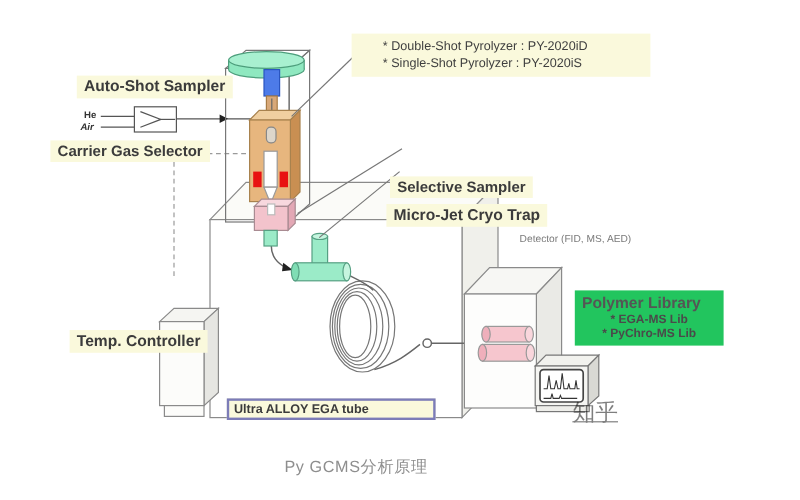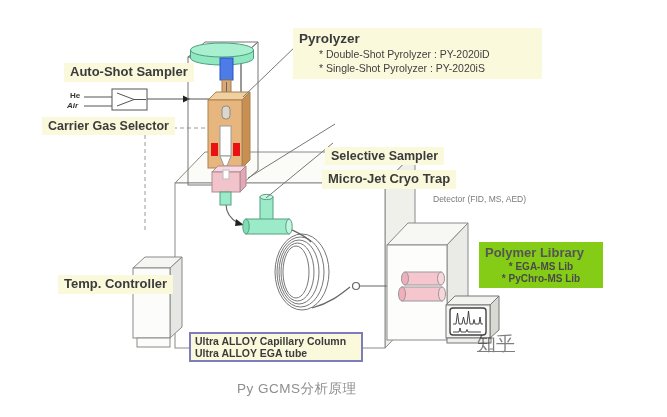--- a/index.html
+++ b/index.html
@@ -11,21 +11,21 @@
   .plain{position:absolute;background:transparent;white-space:nowrap;}
   .lbl-auto{left:64px;top:20px;font-size:13px;}
   .lbl-carrier{left:42px;top:74px;font-size:12.5px;}
   .blk-pyro{position:absolute;left:293px;top:28px;width:237px;background:#FAF9DC;padding:3px 6px 5px 6px;}
   .blk-pyro .title{font-size:13.5px;font-weight:bold;color:#3b3b3b;}
   .blk-pyro .item{font-size:10.5px;font-weight:400;color:#3f3f3f;padding-left:20px;margin-top:2px;}
   .lbl-selective{left:325px;top:104px;font-size:12.5px;}
   .lbl-microjet{left:322px;top:127px;font-size:13px;}
   .lbl-temp{left:58px;top:232px;font-size:13px;}
   .txt-detector{left:433px;top:194px;font-size:8.5px;color:#7a7a7a;}
-  .blk-polymer{position:absolute;left:479px;top:242px;width:112px;background:#84cc16;padding:3px 6px 4px 6px;}
+  .blk-polymer{position:absolute;left:479px;top:242px;width:112px;background:#22c55e;padding:3px 6px 4px 6px;}
   .blk-polymer .title{font-size:13px;font-weight:bold;color:#555;}
   .blk-polymer .item{font-size:10px;font-weight:600;color:#4a4a4a;margin-top:1px;text-align:center;}
   .blk-column{position:absolute;left:189px;top:332px;width:162px;background:#FAF9DC;
               border:2px solid #7C7CB8;padding:1px 4px;}
   .blk-column .line{font-size:10.5px;font-weight:bold;color:#3b3b3b;white-space:nowrap;}
   .txt-he{left:70px;top:91px;font-size:8px;font-weight:bold;color:#333;}
   .txt-air{left:67px;top:101px;font-size:8px;font-weight:bold;color:#333;font-style:italic;}
   .txt-caption{left:237px;top:380px;font-size:13.5px;color:#8E8E8E;letter-spacing:.5px;}
   .txt-watermark{left:477px;top:331px;font-size:19px;color:#000000;opacity:.5;text-decoration:underline;}
 </style>
@@ -165,36 +165,34 @@
       <line x1="333" y1="143" x2="266" y2="198"></line>
     </g>
   </svg>
 
   <div class="lbl lbl-auto">Auto-Shot Sampler</div>
   <div class="lbl lbl-carrier">Carrier Gas Selector</div>
   <div class="plain txt-he">He</div>
   <div class="plain txt-air">Air</div>
 
   <div class="blk-pyro">
-    <div class="title">Pyrolyzer</div>
     <div class="item">* Double-Shot Pyrolyzer : PY-2020iD</div>
     <div class="item">* Single-Shot Pyrolyzer  : PY-2020iS</div>
   </div>
 
   <div class="lbl lbl-selective">Selective Sampler</div>
   <div class="lbl lbl-microjet">Micro-Jet Cryo Trap</div>
   <div class="lbl lbl-temp">Temp. Controller</div>
   <div class="plain txt-detector">Detector (FID, MS, AED)</div>
 
   <div class="blk-polymer">
     <div class="title">Polymer Library</div>
     <div class="item">* EGA-MS Lib</div>
     <div class="item">* PyChro-MS Lib</div>
   </div>
 
   <div class="blk-column">
-    <div class="line">Ultra ALLOY Capillary Column</div>
     <div class="line">Ultra ALLOY EGA tube</div>
   </div>
 
   <div class="plain txt-caption">Py GCMS分析原理</div>
   <div class="plain txt-watermark">知乎</div>
 </div>
 
 </body></html>

